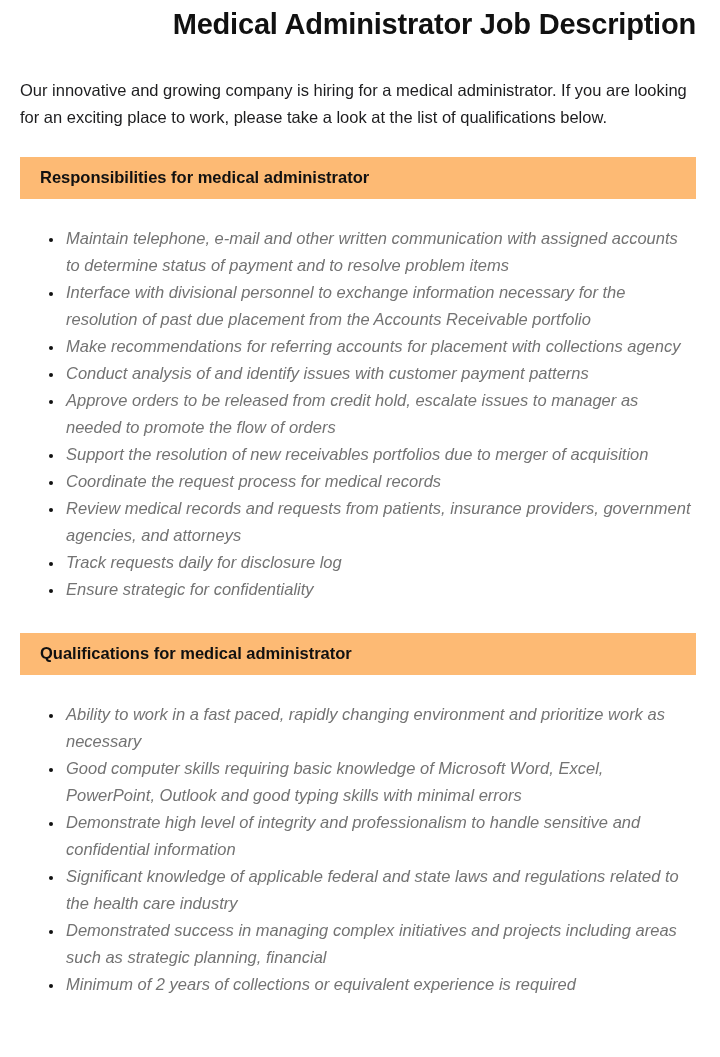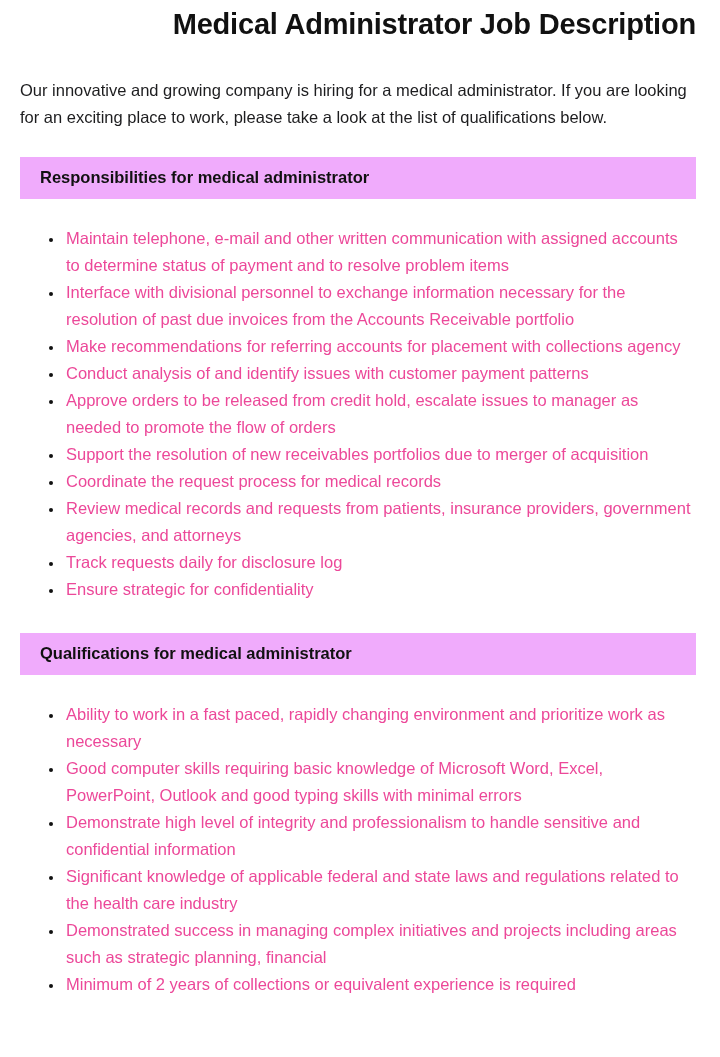--- a/index.html
+++ b/index.html
@@ -33,21 +33,21 @@
   .intro {
     font-size: 16.5px;
     line-height: 27px;
     color: #1d1d1f;
     margin-bottom: 26px;
     padding-right: 4px;
     margin-top: 36px;
   }
 
   .section-header {
-    background: #f0abfc;
+    background: #fdba74;
     font-size: 16.5px;
     font-weight: 700;
     color: #111111;
     padding: 11px 20px 12px 20px;
     margin-bottom: 26px;
   }
 
   .section-header.second {
     margin-top: 30px;
   }
@@ -55,43 +55,44 @@
   ul.bullet-list {
     list-style: disc;
     padding-left: 44px;
     padding-right: 4px;
     margin-bottom: 4px;
   }
 
   ul.bullet-list li {
     font-size: 16.5px;
     line-height: 27px;
-    color: #ec4899;
+    color: #737373;
     padding-left: 2px;
+    font-style: italic;
   }
 
   ul.bullet-list li::marker {
     color: #111111;
     font-size: 14px;
   }
 </style>
 </head>
 <body>
 
 <div class="doc">
 
   <h1 class="page-title">Medical Administrator Job Description</h1>
 
   <p class="intro">Our innovative and growing company is hiring for a medical administrator. If you are looking for an exciting place to work, please take a look at the list of qualifications below.</p>
 
   <div class="section-header">Responsibilities for medical administrator</div>
 
   <ul class="bullet-list">
     <li>Maintain telephone, e-mail and other written communication with assigned accounts to determine status of payment and to resolve problem items</li>
-    <li>Interface with divisional personnel to exchange information necessary for the resolution of past due invoices from the Accounts Receivable portfolio</li>
+    <li>Interface with divisional personnel to exchange information necessary for the resolution of past due placement from the Accounts Receivable portfolio</li>
     <li>Make recommendations for referring accounts for placement with collections agency</li>
     <li>Conduct analysis of and identify issues with customer payment patterns</li>
     <li>Approve orders to be released from credit hold, escalate issues to manager as needed to promote the flow of orders</li>
     <li>Support the resolution of new receivables portfolios due to merger of acquisition</li>
     <li>Coordinate the request process for medical records</li>
     <li>Review medical records and requests from patients, insurance providers, government agencies, and attorneys</li>
     <li>Track requests daily for disclosure log</li>
     <li>Ensure strategic for confidentiality</li>
   </ul>
 

